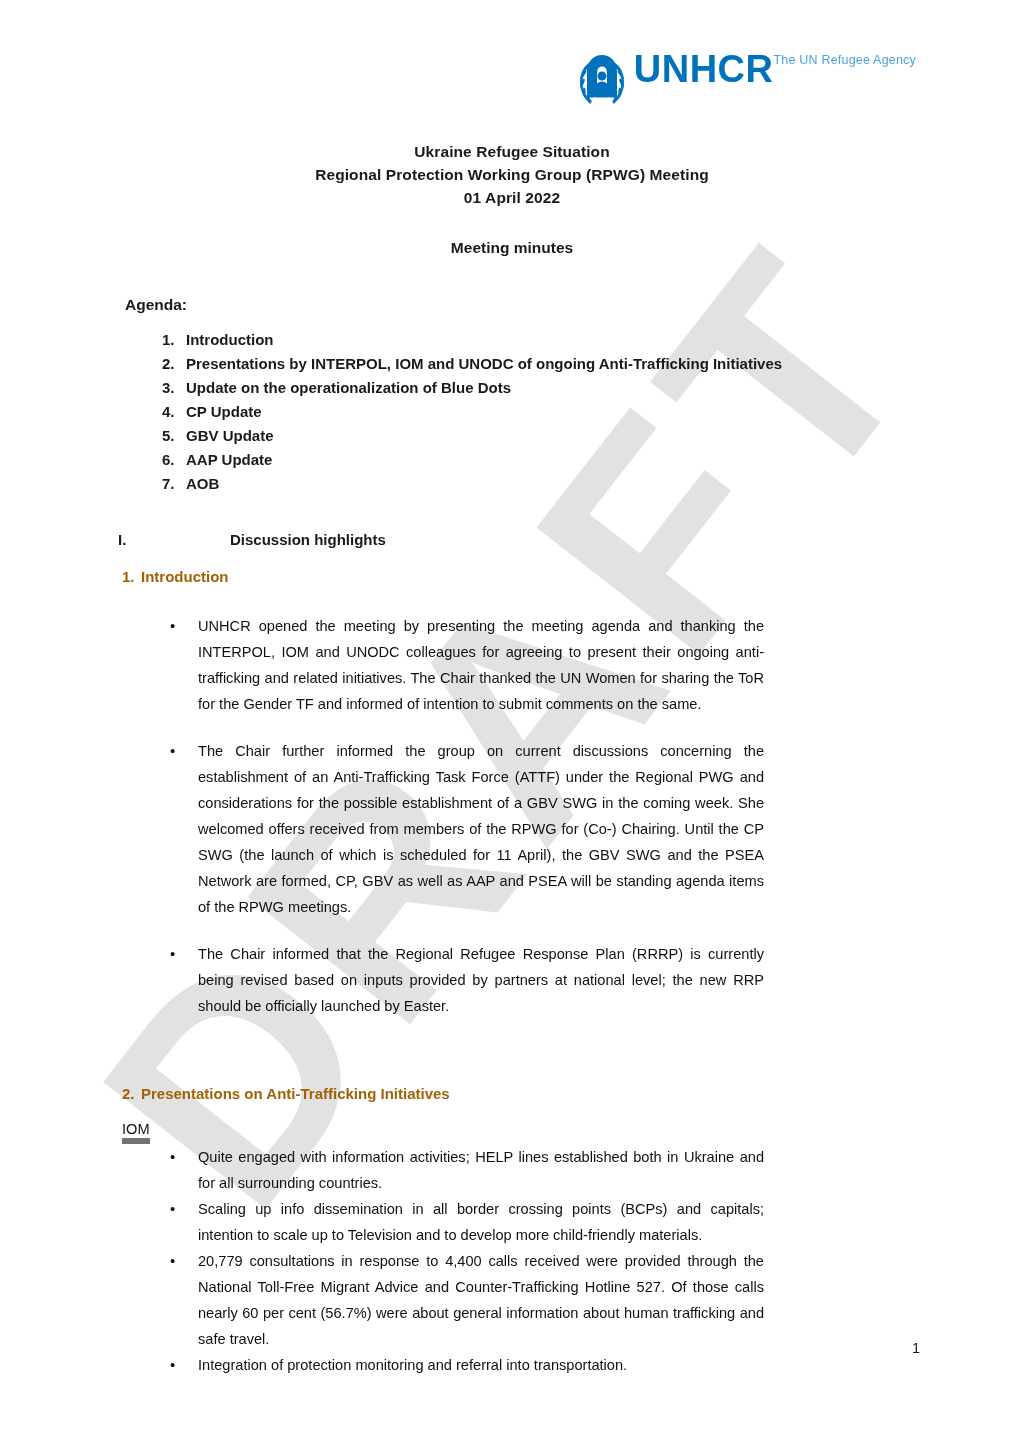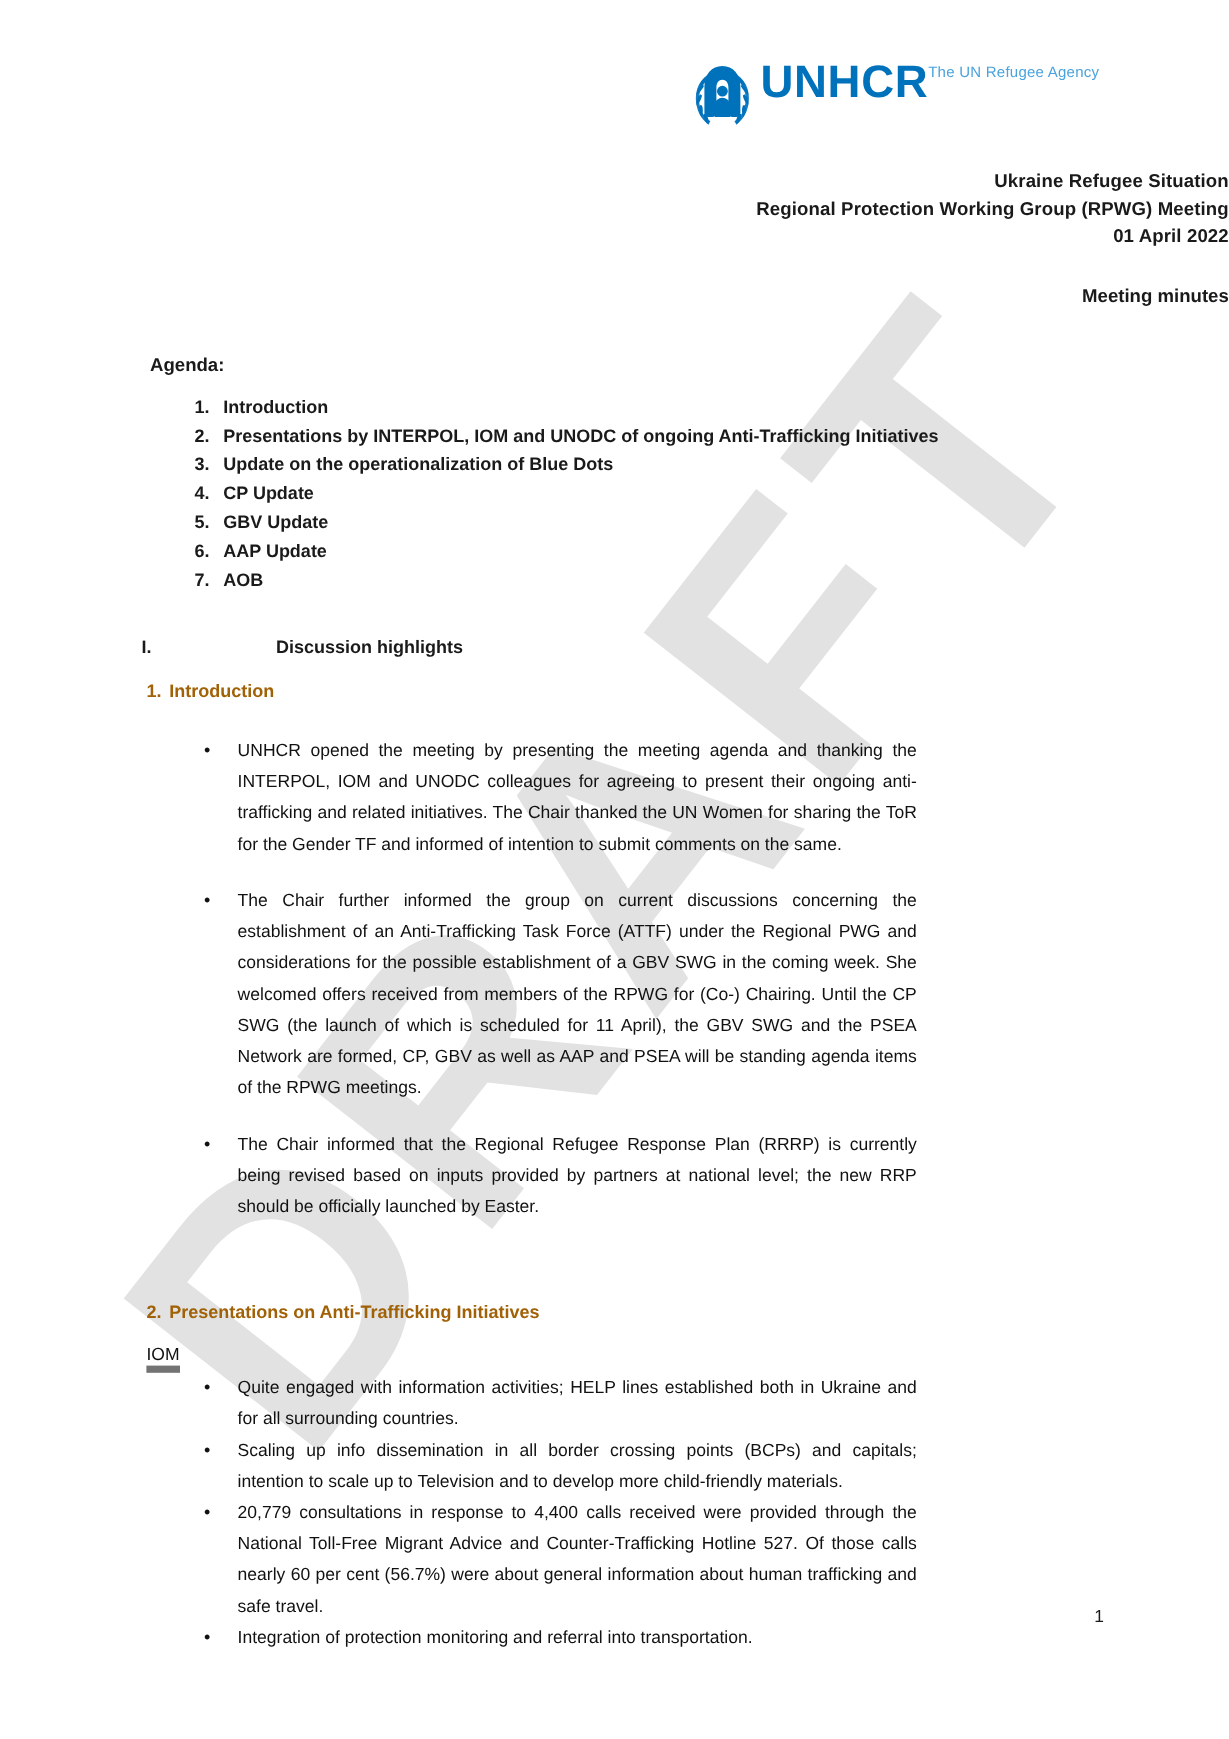--- a/index.html
+++ b/index.html
@@ -82,21 +82,21 @@
     margin-top: 3px;
     color: #4aa3dd;
   }
 
   
   .title-block {
     position: absolute;
     left: 0;
     top: 140px;
     width: 1024px;
-    text-align: right;
+    text-align: center;
     z-index: 2;
   }
   .title-line {
     font-size: 15.5px;
     font-weight: bold;
     line-height: 23px;
     letter-spacing: 0.1px;
     color: #1a1a1a;
   }
   .title-subject {

